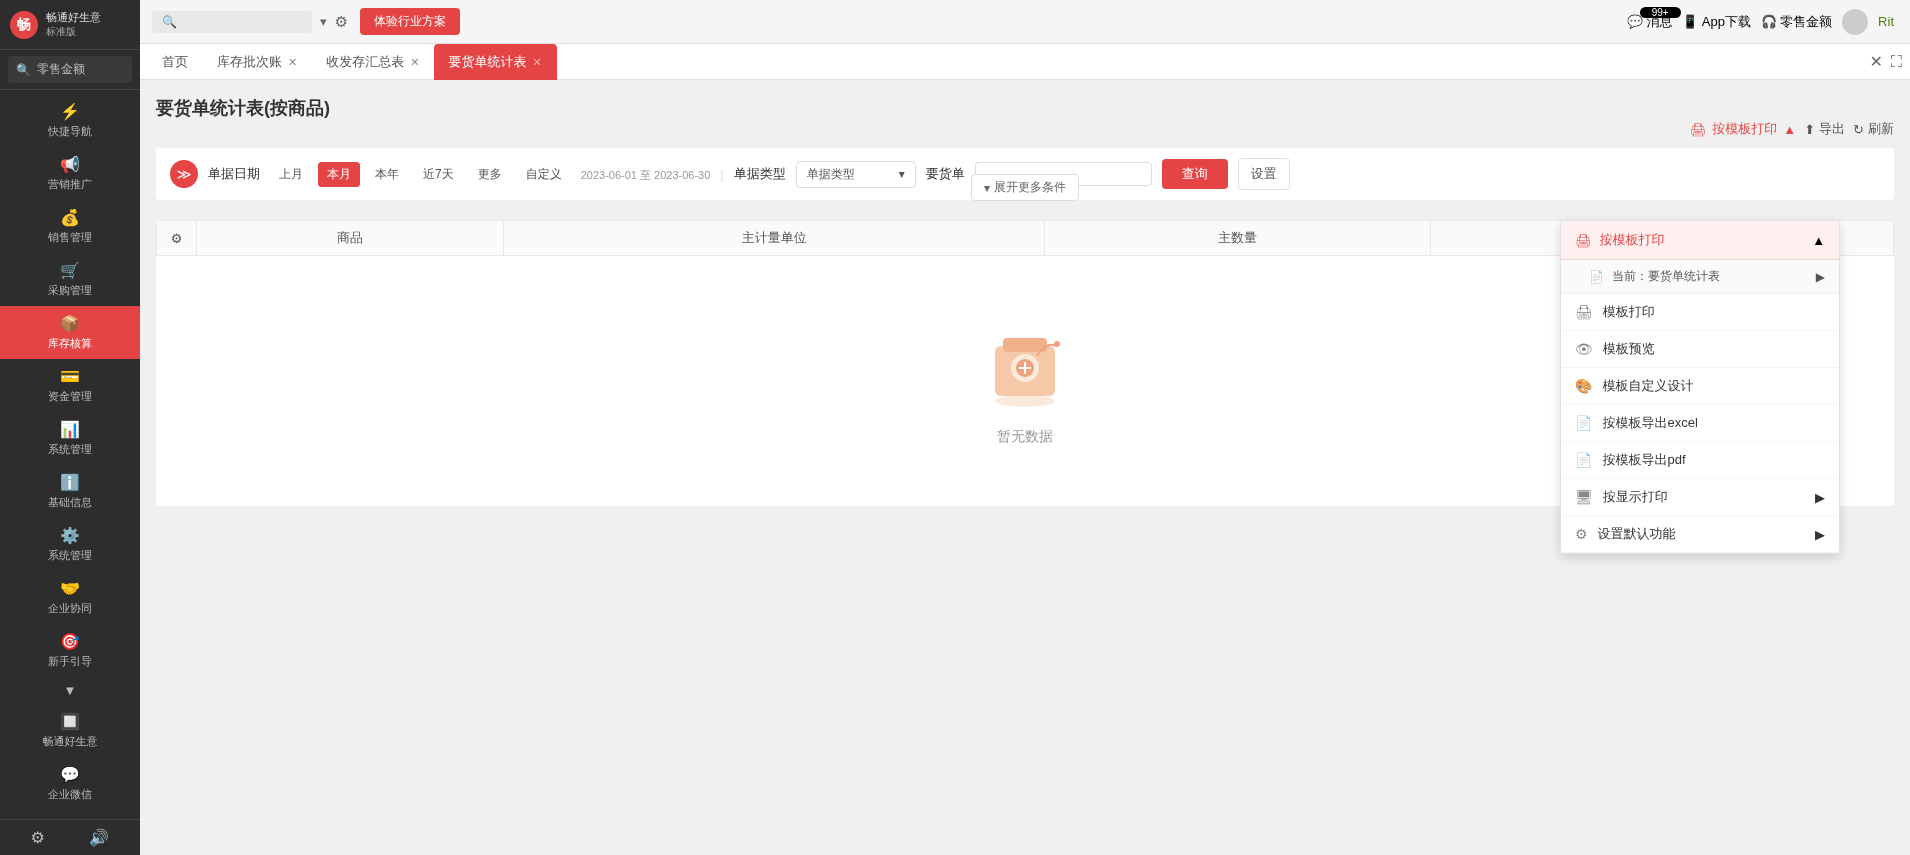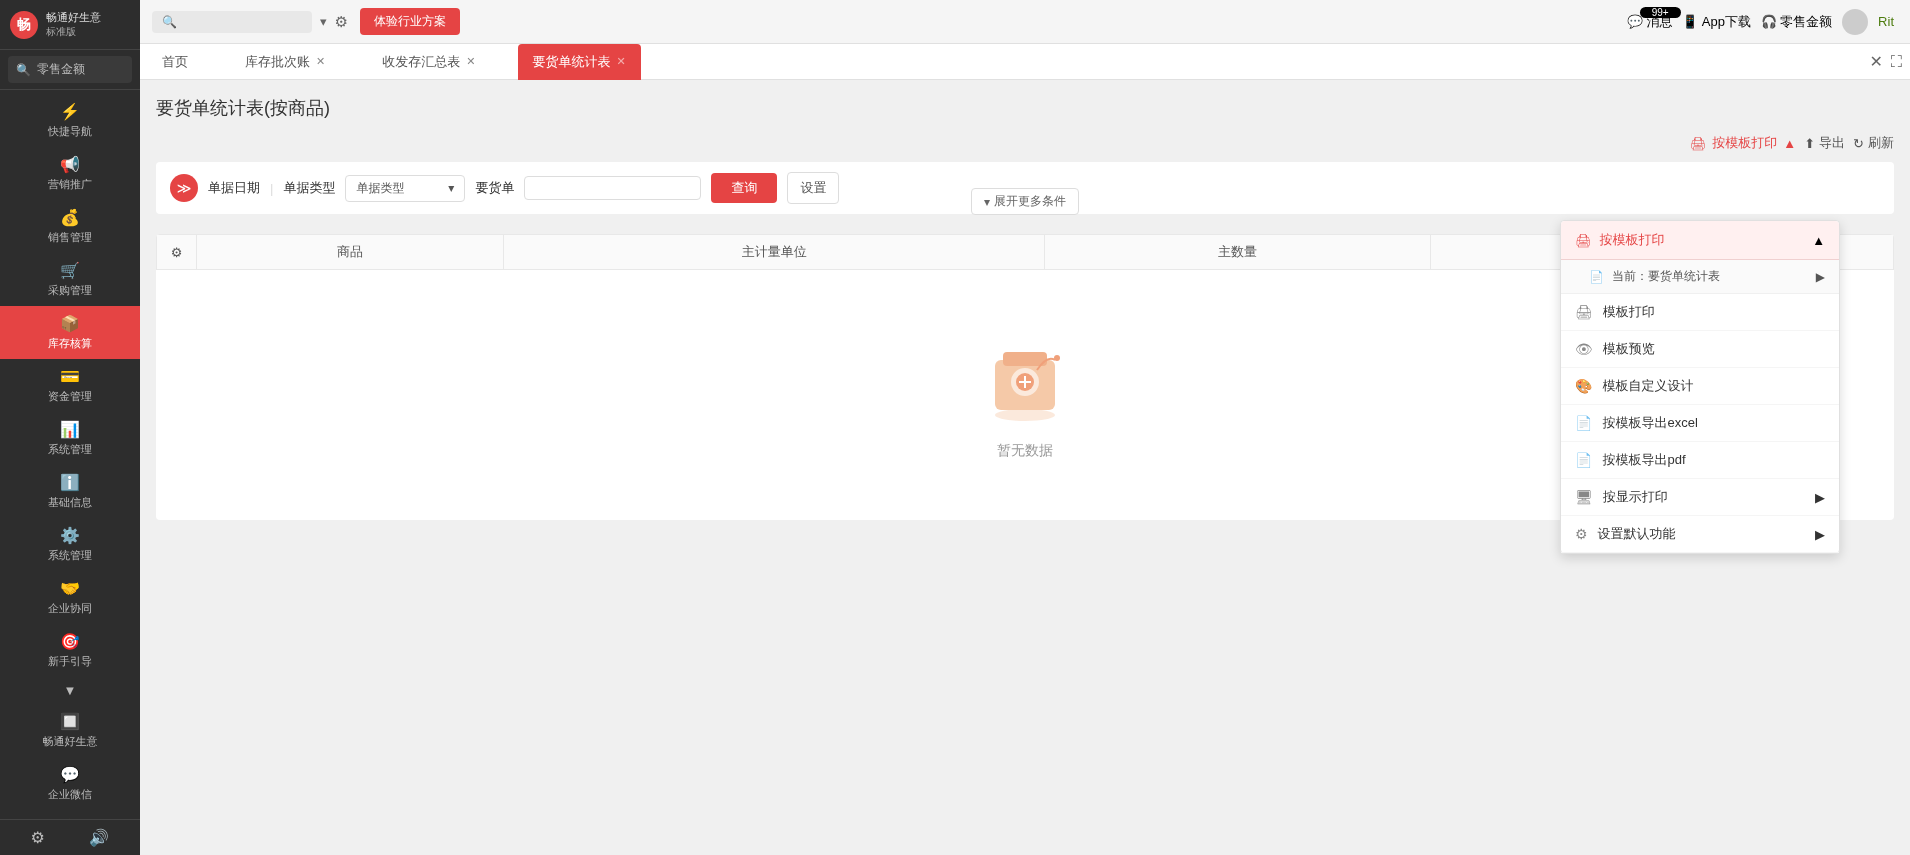--- a/index.html
+++ b/index.html
@@ -106,48 +106,46 @@
       background: #000000; color: white; border-radius: 8px;
       font-size: 10px; padding: 0 12px; min-width: 16px; text-align: center;
       position: absolute; top: -6px; right: -8px; margin-left: 40px;
     }
     .topbar-app, .topbar-service { display: flex; align-items: center; gap: 3px; cursor: pointer; }
     .topbar-avatar { width: 26px; height: 26px; background: #ccc; border-radius: 50%; cursor: pointer; }
     .topbar-username { cursor: pointer; color: #4d7c0f; }
 
     
     .tabs {
-      display: flex; align-items: center;
+      display: flex; 
       background: #fff;
       border-bottom: 1px solid #e0e0e0;
       padding: 0 8px;
       height: 36px;
       flex-shrink: 0;
-      gap: 28px;
     }
     .tab {
       display: flex; align-items: center; gap: 4px;
       padding: 0 14px; height: 36px;
       cursor: pointer; font-size: 13px; color: #555;
       border-right: 1px solid transparent;
       white-space: nowrap;
     }
     .tab.active { background: #e54444; color: white; border-radius: 4px 4px 0 0; }
     .tab-close { font-size: 11px; cursor: pointer; margin-left: 2px; opacity: 0.7; }
     .tabs-actions { margin-left: auto; display: flex; gap: 8px; align-items: center; }
     .tabs-action-btn { font-size: 16px; cursor: pointer; color: #666; }
 
     
     .content {
       flex: 1; overflow: auto; padding: 16px;
       position: relative;
     }
     .page-title {
-      font-size: 18px; font-weight: normal; color: #333;
-      margin-bottom: 14px;
+      font-size: 18px; font-weight: bold; color: #333;
     }
 
     
     .filter-bar {
       background: white; border-radius: 4px;
       padding: 10px 14px;
       display: flex; align-items: center; gap: 10px;
       margin-bottom: 10px;
       flex-wrap: wrap;
       position: relative;
@@ -434,20 +432,31 @@
       <div style="display:flex; align-items:center; gap:4px; cursor:pointer; color:#555; font-size:13px;">
         <span>↻</span>
         <span>刷新</span>
       </div>
     </div>
 
     <div class="filter-bar">
       <div class="filter-expand-btn">≫</div>
 
       <span class="filter-label">单据日期</span>
+      <div class="date-range-group">
+        <span class="date-btn">上月</span>
+        <span class="date-btn active">本月</span>
+        <span class="date-btn">本年</span>
+        <span class="date-btn">近7天</span>
+        <span class="date-btn">更多</span>
+        <span class="date-btn">自定义</span>
+        <div style="margin-left:4px;">
+          <div class="date-text">2023-06-01 至 2023-06-30</div>
+        </div>
+      </div>
 
       <span class="filter-separator">|</span>
 
       <span class="filter-label">单据类型</span>
       <div class="filter-select">
         <span>单据类型</span>
         <span style="margin-left:auto;">▾</span>
       </div>
 
       <span class="filter-label">要货单</span>

